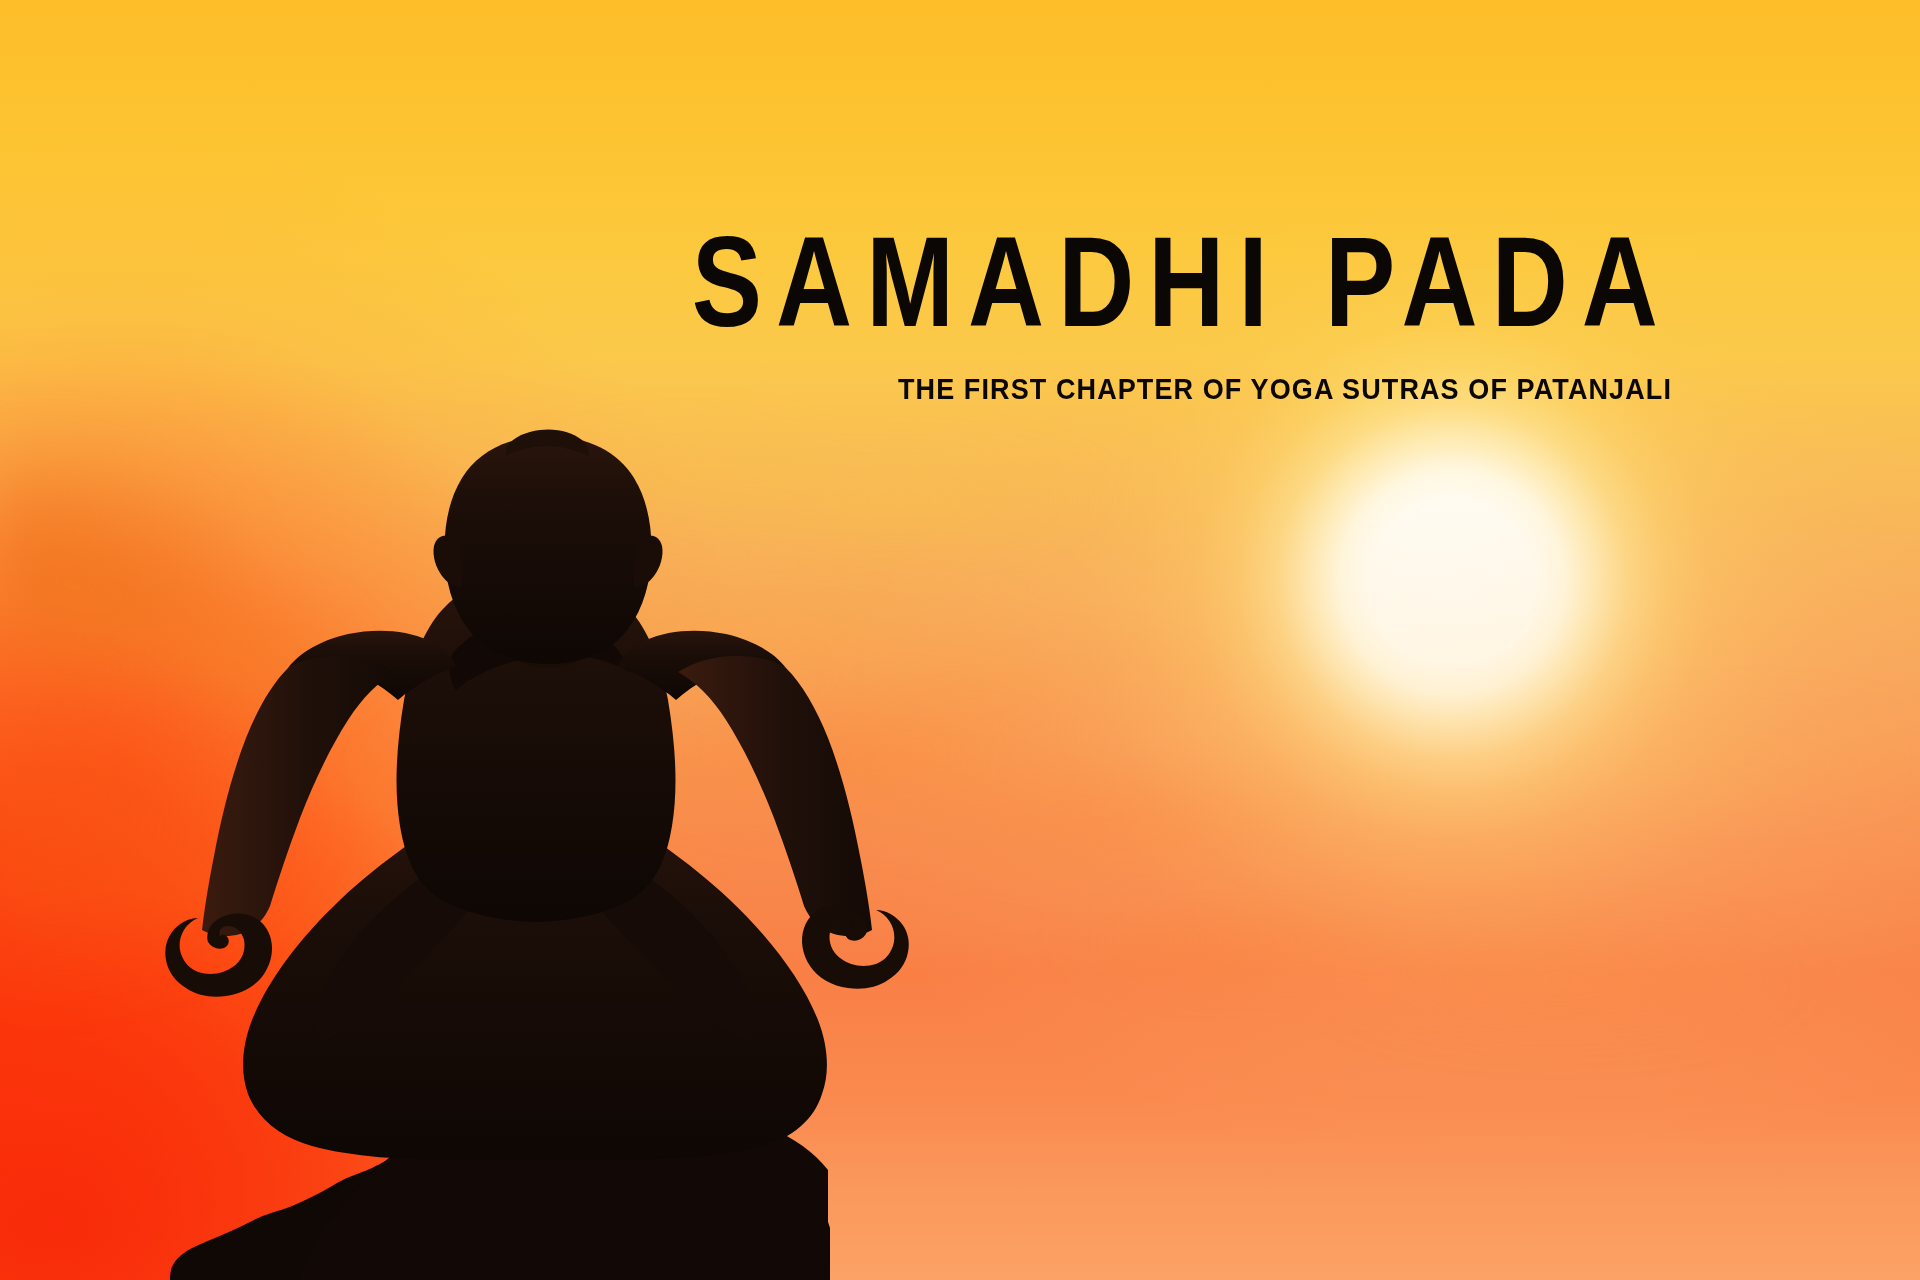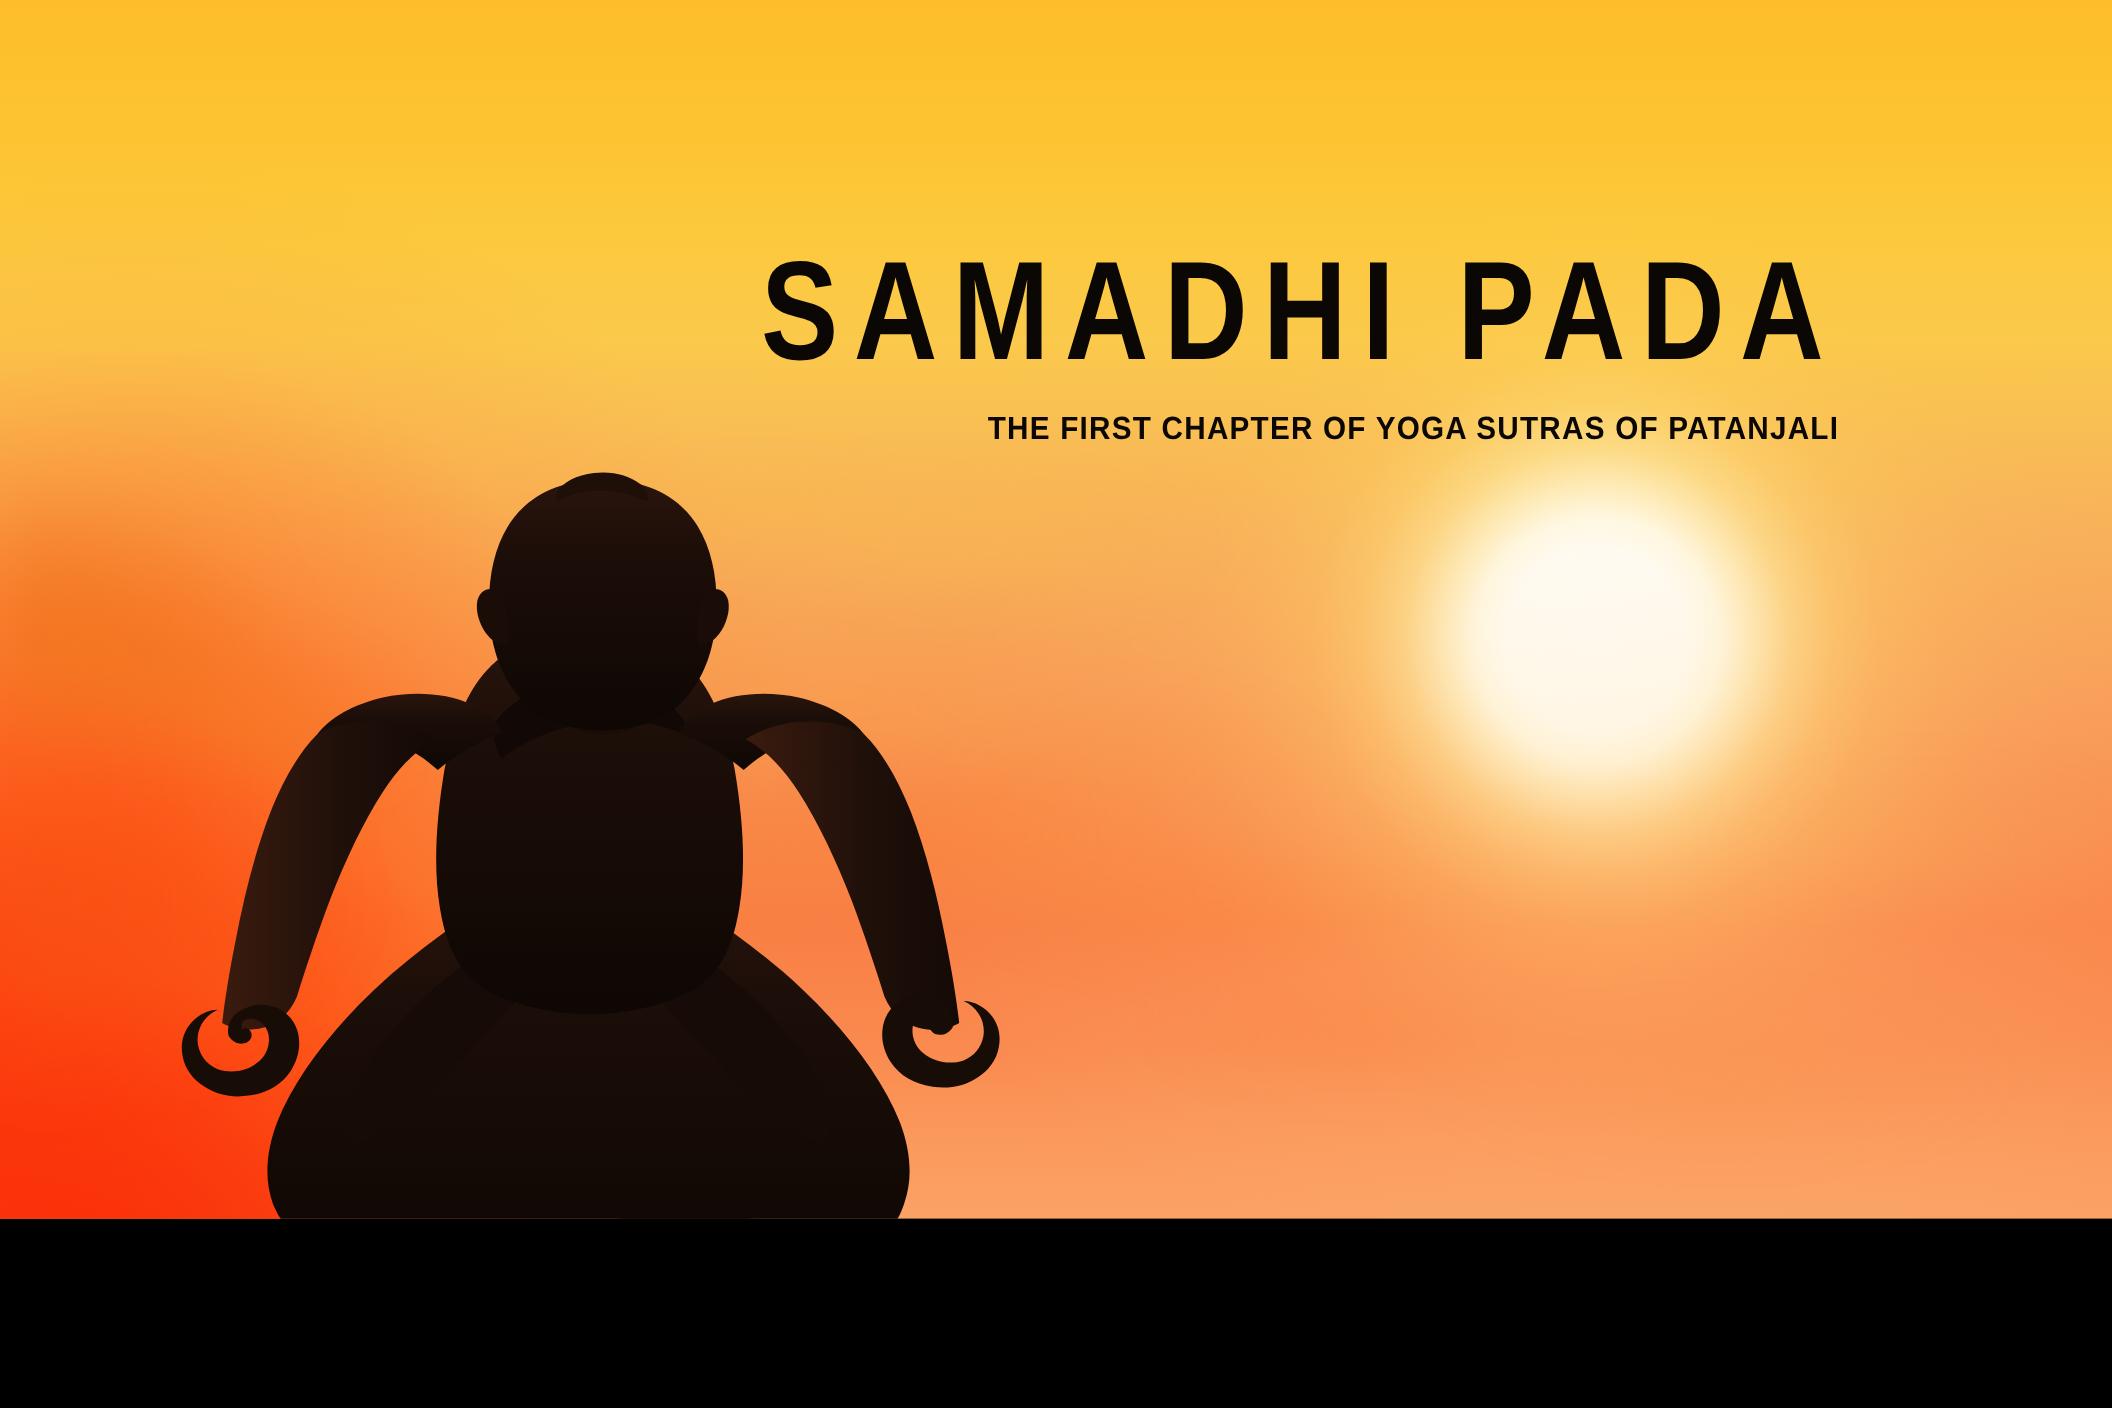--- a/index.html
+++ b/index.html
@@ -3,21 +3,21 @@
 <meta charset="utf-8">
 <style>
   html, body {
     margin: 0;
     padding: 0;
     background: #000;
   }
   #poster {
     position: relative;
     width: 1920px;
-    height: 1108px;
+    height: 1280px;
     overflow: hidden;
     font-family: "Liberation Sans", sans-serif;
   }
 
   
   .layer { position: absolute; inset: 0; }
 
   
   #sky-base {
     background: linear-gradient(

